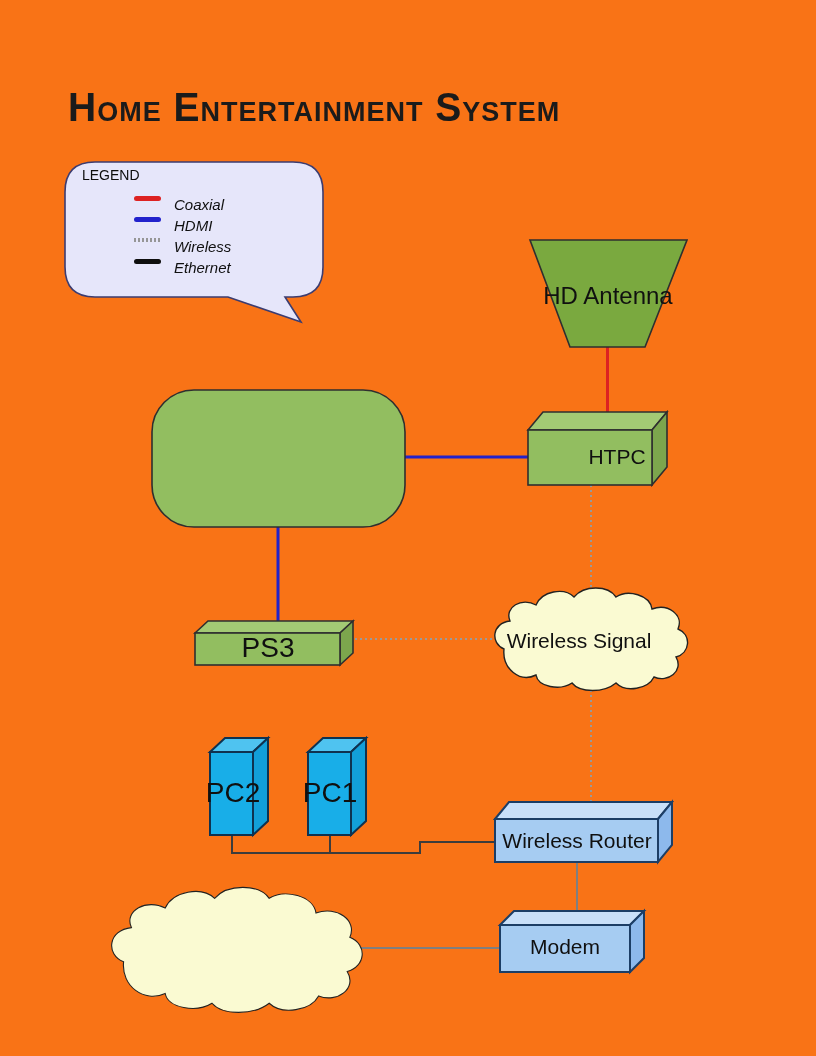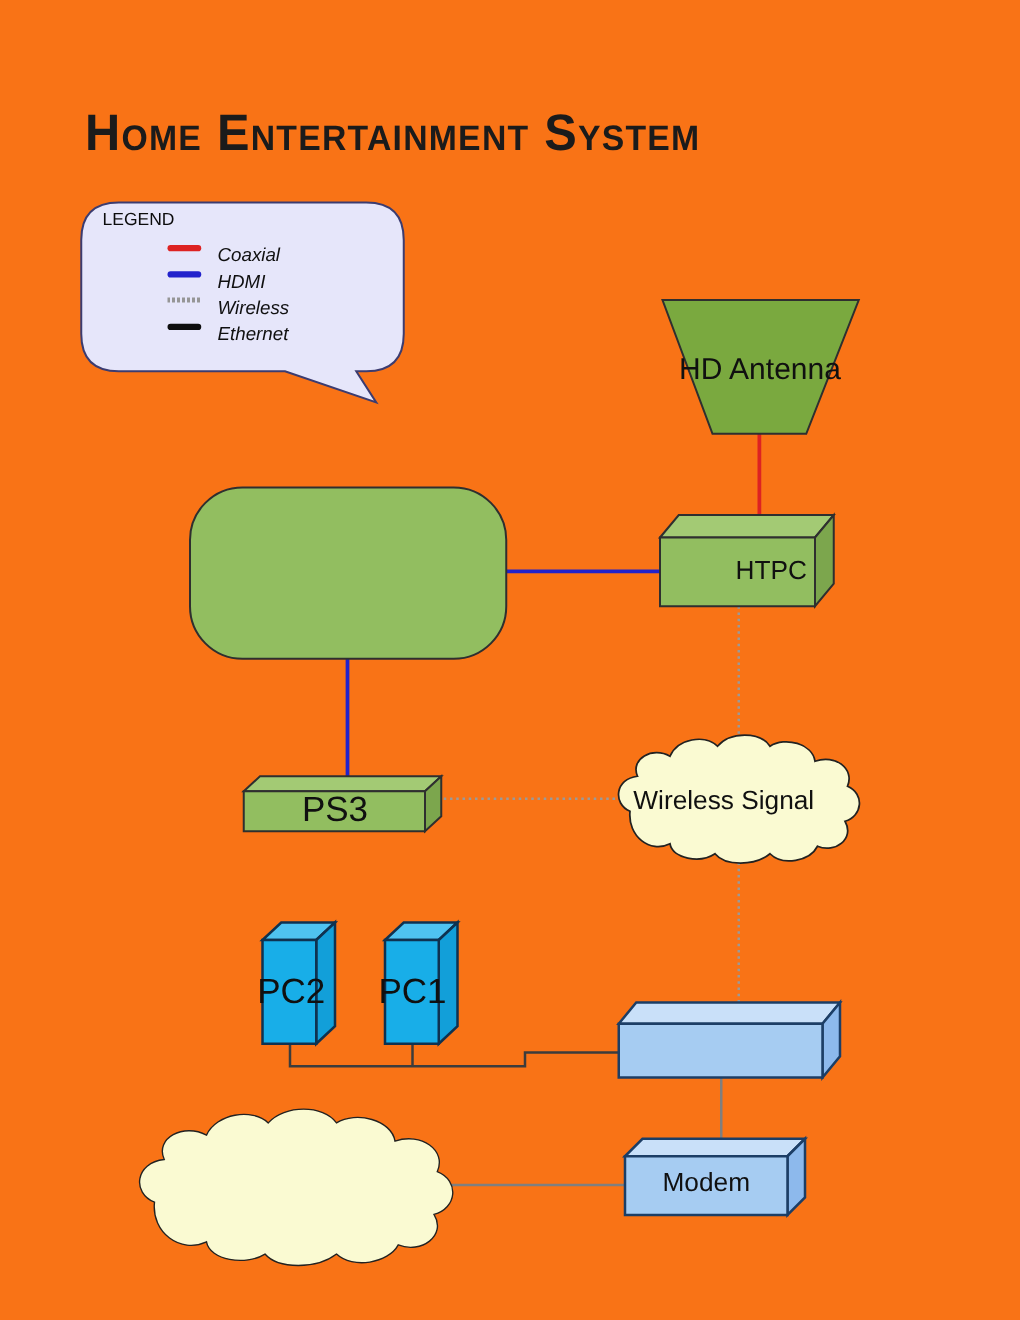--- a/index.html
+++ b/index.html
@@ -116,17 +116,18 @@
   <div class="label fs21" style="left:530px;top:444px;width:96px;height:26px;margin-left:39px;">HTPC</div>
 
   <div class="label fs20" style="left:198px;top:636px;width:140px;height:24px;">PS3</div>
 
   <div class="label fs21" style="left:484px;top:628px;width:190px;height:26px;">Wireless Signal</div>
 
   <div class="label fs20" style="left:193px;top:781px;width:80px;height:24px;">PC2</div>
 
   <div class="label fs20" style="left:290px;top:781px;width:80px;height:24px;">PC1</div>
 
+  <div class="label fs21" style="left:477px;top:828px;width:200px;height:26px;">Wireless Router</div>
 
   <div class="label fs21" style="left:505px;top:934px;width:120px;height:26px;">Modem</div>
 
 
 </div>
 
 </body></html>

